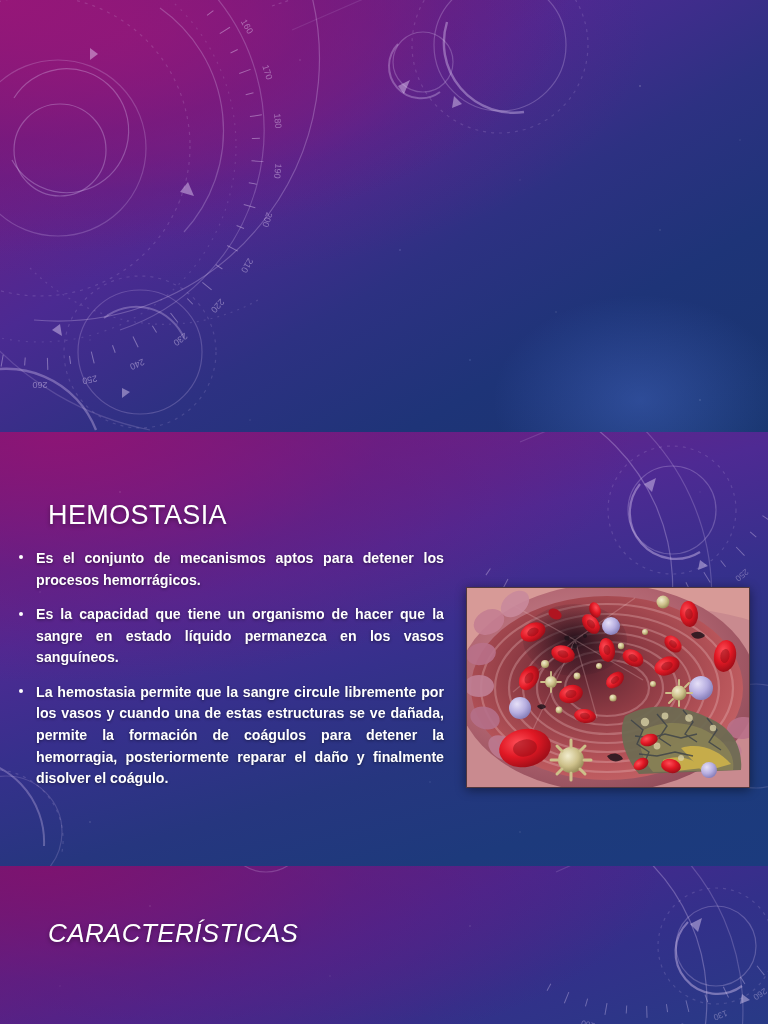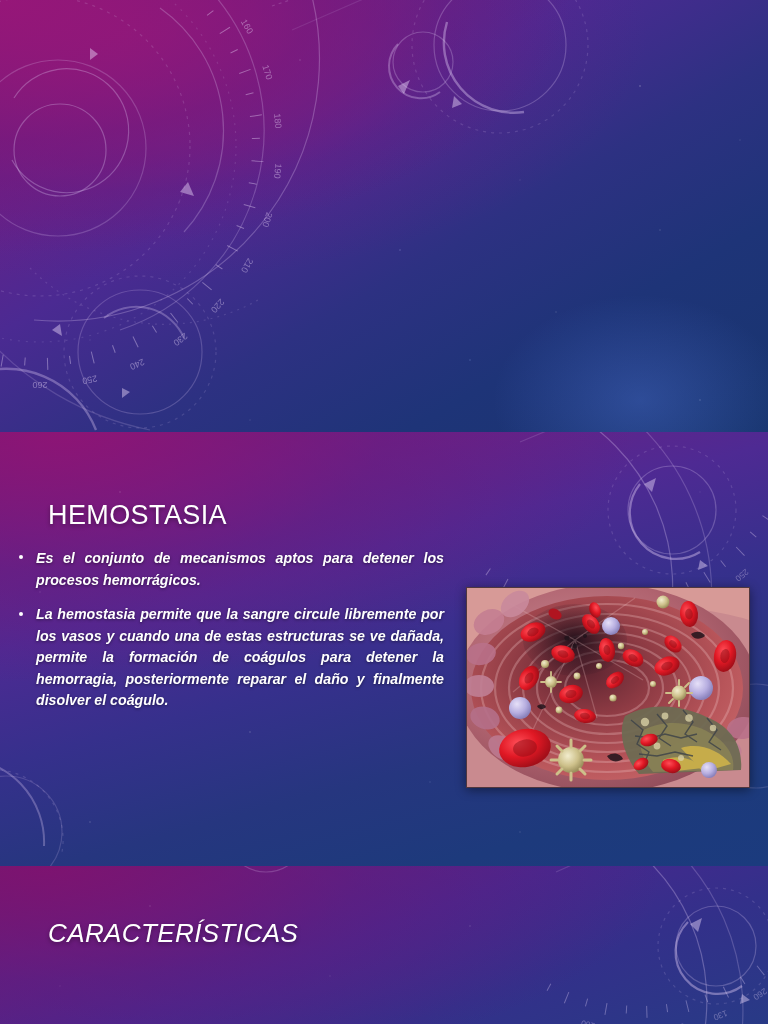--- a/index.html
+++ b/index.html
@@ -73,21 +73,21 @@
       radial-gradient(1.6px 1.6px at 520px 400px, rgba(255,255,255,.22), transparent 60%),
       radial-gradient(1.5px 1.5px at 40px 160px, rgba(255,220,255,.25), transparent 60%);
   }
   .sec-heading{
     position:absolute;color:#fff;margin:0;
     font-weight:normal;letter-spacing:.4px;
     text-shadow:0 2px 4px rgba(0,0,0,.35);
   }
   #hemostasia-heading{left:48px;top:500px;font-size:27px;}
 
-  .bullets{position:absolute;left:14px;top:548px;width:430px;font-style:italic;}
+  .bullets{position:absolute;left:14px;top:548px;width:430px;}
   .bullet{
     position:relative;display:block;
     color:#fff;font-size:14.2px;line-height:1.52;
     margin:0 0 13px 0;padding-left:22px;
     text-align:justify;text-justify:inter-word;
     text-shadow:0 1px 3px rgba(0,0,0,.45);
     font-weight:600;
   }
   .bullet:last-child{margin-bottom:4px;}
   .bullet .dot{
@@ -431,20 +431,21 @@
           <polygon points="644,52 656,46 652,60"></polygon>
           <polygon points="700,128 708,134 698,138"></polygon>
         </g>
       </svg>
     </div>
 
     <h2 class="sec-heading" id="hemostasia-heading" style="top:68px;">HEMOSTASIA</h2>
 
     <div class="bullets" style="top:116px;">
       <p class="bullet"><span class="dot"></span><span>Es el conjunto de mecanismos aptos para detener los procesos hemorrágicos.</span></p>
+      <p class="bullet"><span class="dot"></span><span>Es la capacidad que tiene un organismo de hacer que la sangre en estado líquido permanezca en los vasos sanguíneos.</span></p>
       <p class="bullet"><span class="dot"></span><span>La hemostasia permite que la sangre circule libremente por los vasos y cuando una de estas estructuras se ve dañada, permite la formación de coágulos para     detener    la     hemorragia, posteriormente reparar el daño y finalmente disolver el coágulo.</span></p>
     </div>
 
     <figure class="vessel-figure" style="top:155px;margin:0;">
       <svg class="vsvg" viewBox="0 0 282 199" preserveAspectRatio="none" aria-hidden="true">
         <defs>
           <radialGradient id="lumen" cx="42%" cy="40%" r="72%">
             <stop offset="0%" stop-color="#5d2430"></stop>
             <stop offset="35%" stop-color="#8e3b44"></stop>
             <stop offset="72%" stop-color="#b8555a"></stop>

